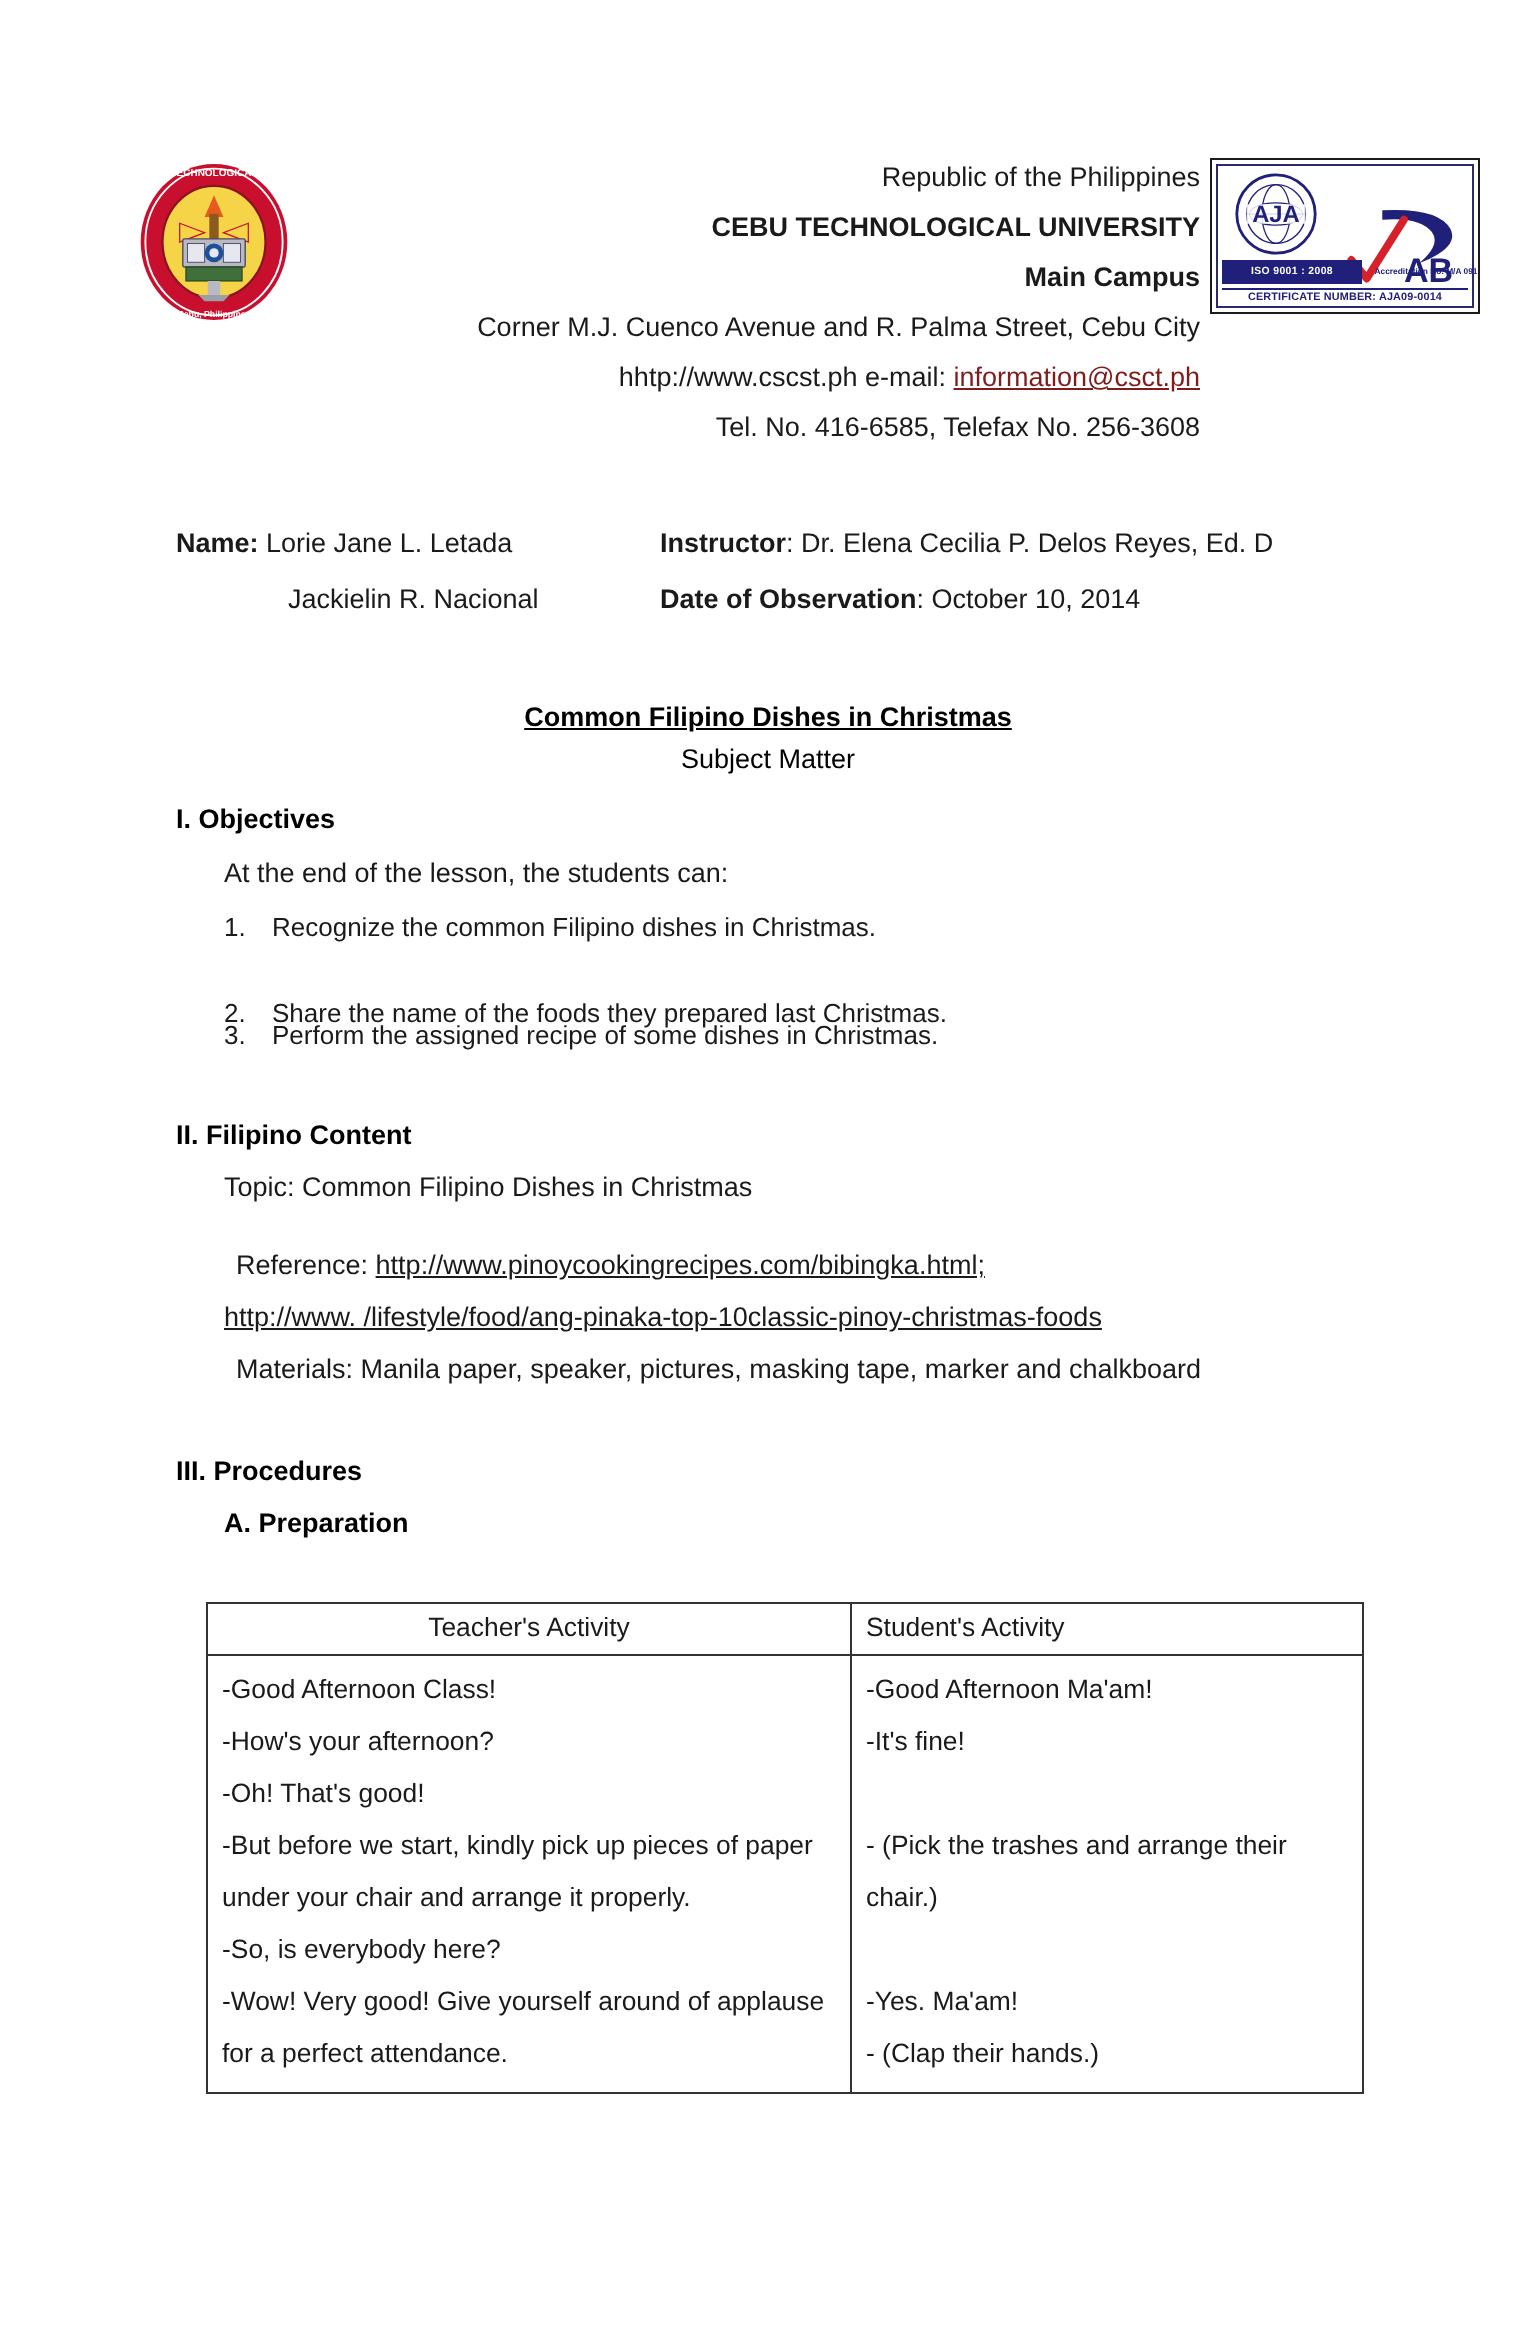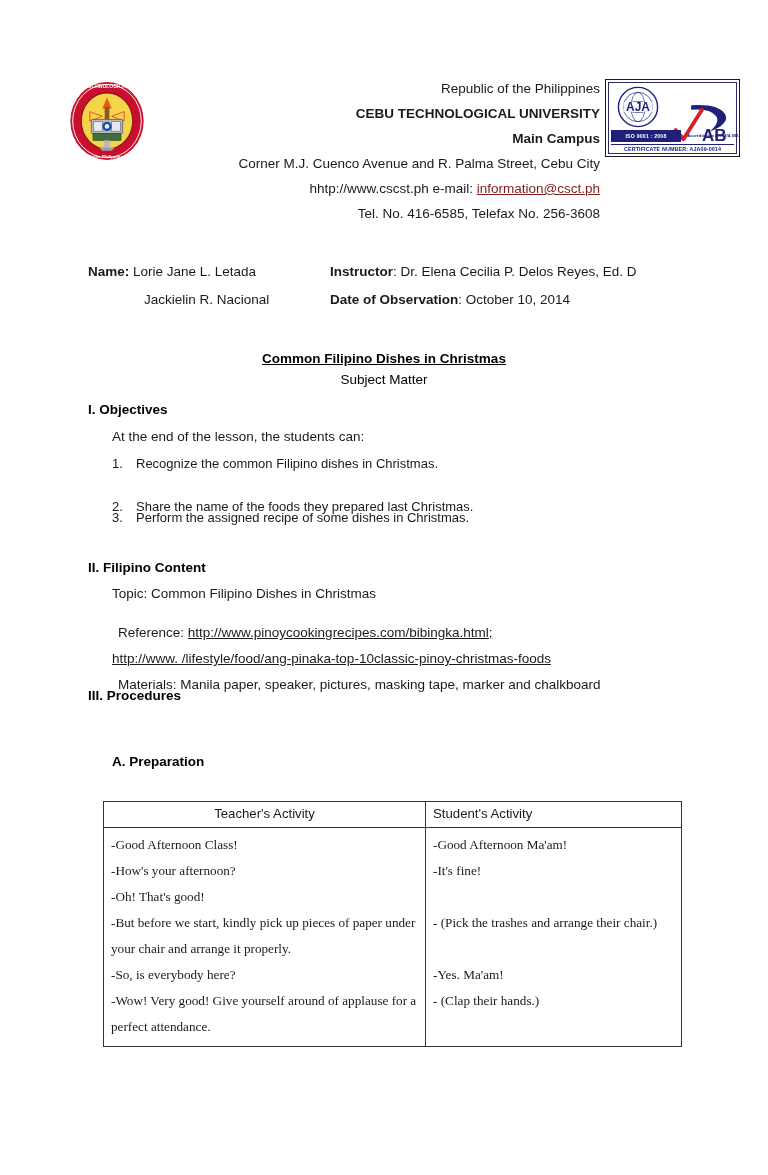--- a/index.html
+++ b/index.html
@@ -256,21 +256,20 @@
   .th-left {
     text-align: left;
     padding-top: 5px;
     padding-bottom: 5px;
     padding-left: 9px;
   }
   .cell-body { padding-bottom: 10px; }
   .cell-line {
     line-height: 26px;
     white-space: normal;
-    font-family: Liberation Serif, serif;
   }
   .cell-line.gap { height: 26px; }
 </style>
 </head>
 <body>
 
 <div class="page">
 
   <div class="header">
 
@@ -370,21 +369,21 @@
     <span class="num">3.</span><span>Perform the assigned recipe of some dishes in Christmas.</span>
   </div>
 
   <div class="section-head" style="top:560px;">II. Filipino Content</div>
   <div class="body-line" style="top:586px;">Topic: Common Filipino Dishes in Christmas</div>
 
   <div class="body-line" style="top:625px; left:118px;"><span>Reference: </span><a class="urlline" href="#" style="color:#1a1a1a;">http://www.pinoycookingrecipes.com/bibingka.html;</a></div>
   <div class="urlline-left" style="top:651px;"><a class="urlline" href="#" style="color:#1a1a1a;">http://www.  /lifestyle/food/ang-pinaka-top-10classic-pinoy-christmas-foods</a></div>
   <div class="body-line" style="top:677px; left:118px;">Materials: Manila paper, speaker, pictures, masking tape, marker and chalkboard</div>
 
-  <div class="section-head" style="top:688px;">III. Procedures</div>
+  <div class="section-head" style="top:728px;">III. Procedures</div>
   <div class="sub-head" style="top:754px;">A.  Preparation</div>
 
   <table class="activity-table">
     <tbody>
       <tr>
         <td class="col-a th-center">Teacher's Activity</td>
         <td class="col-b th-left">Student's Activity</td>
       </tr>
       <tr>
         <td class="col-a cell-body">

